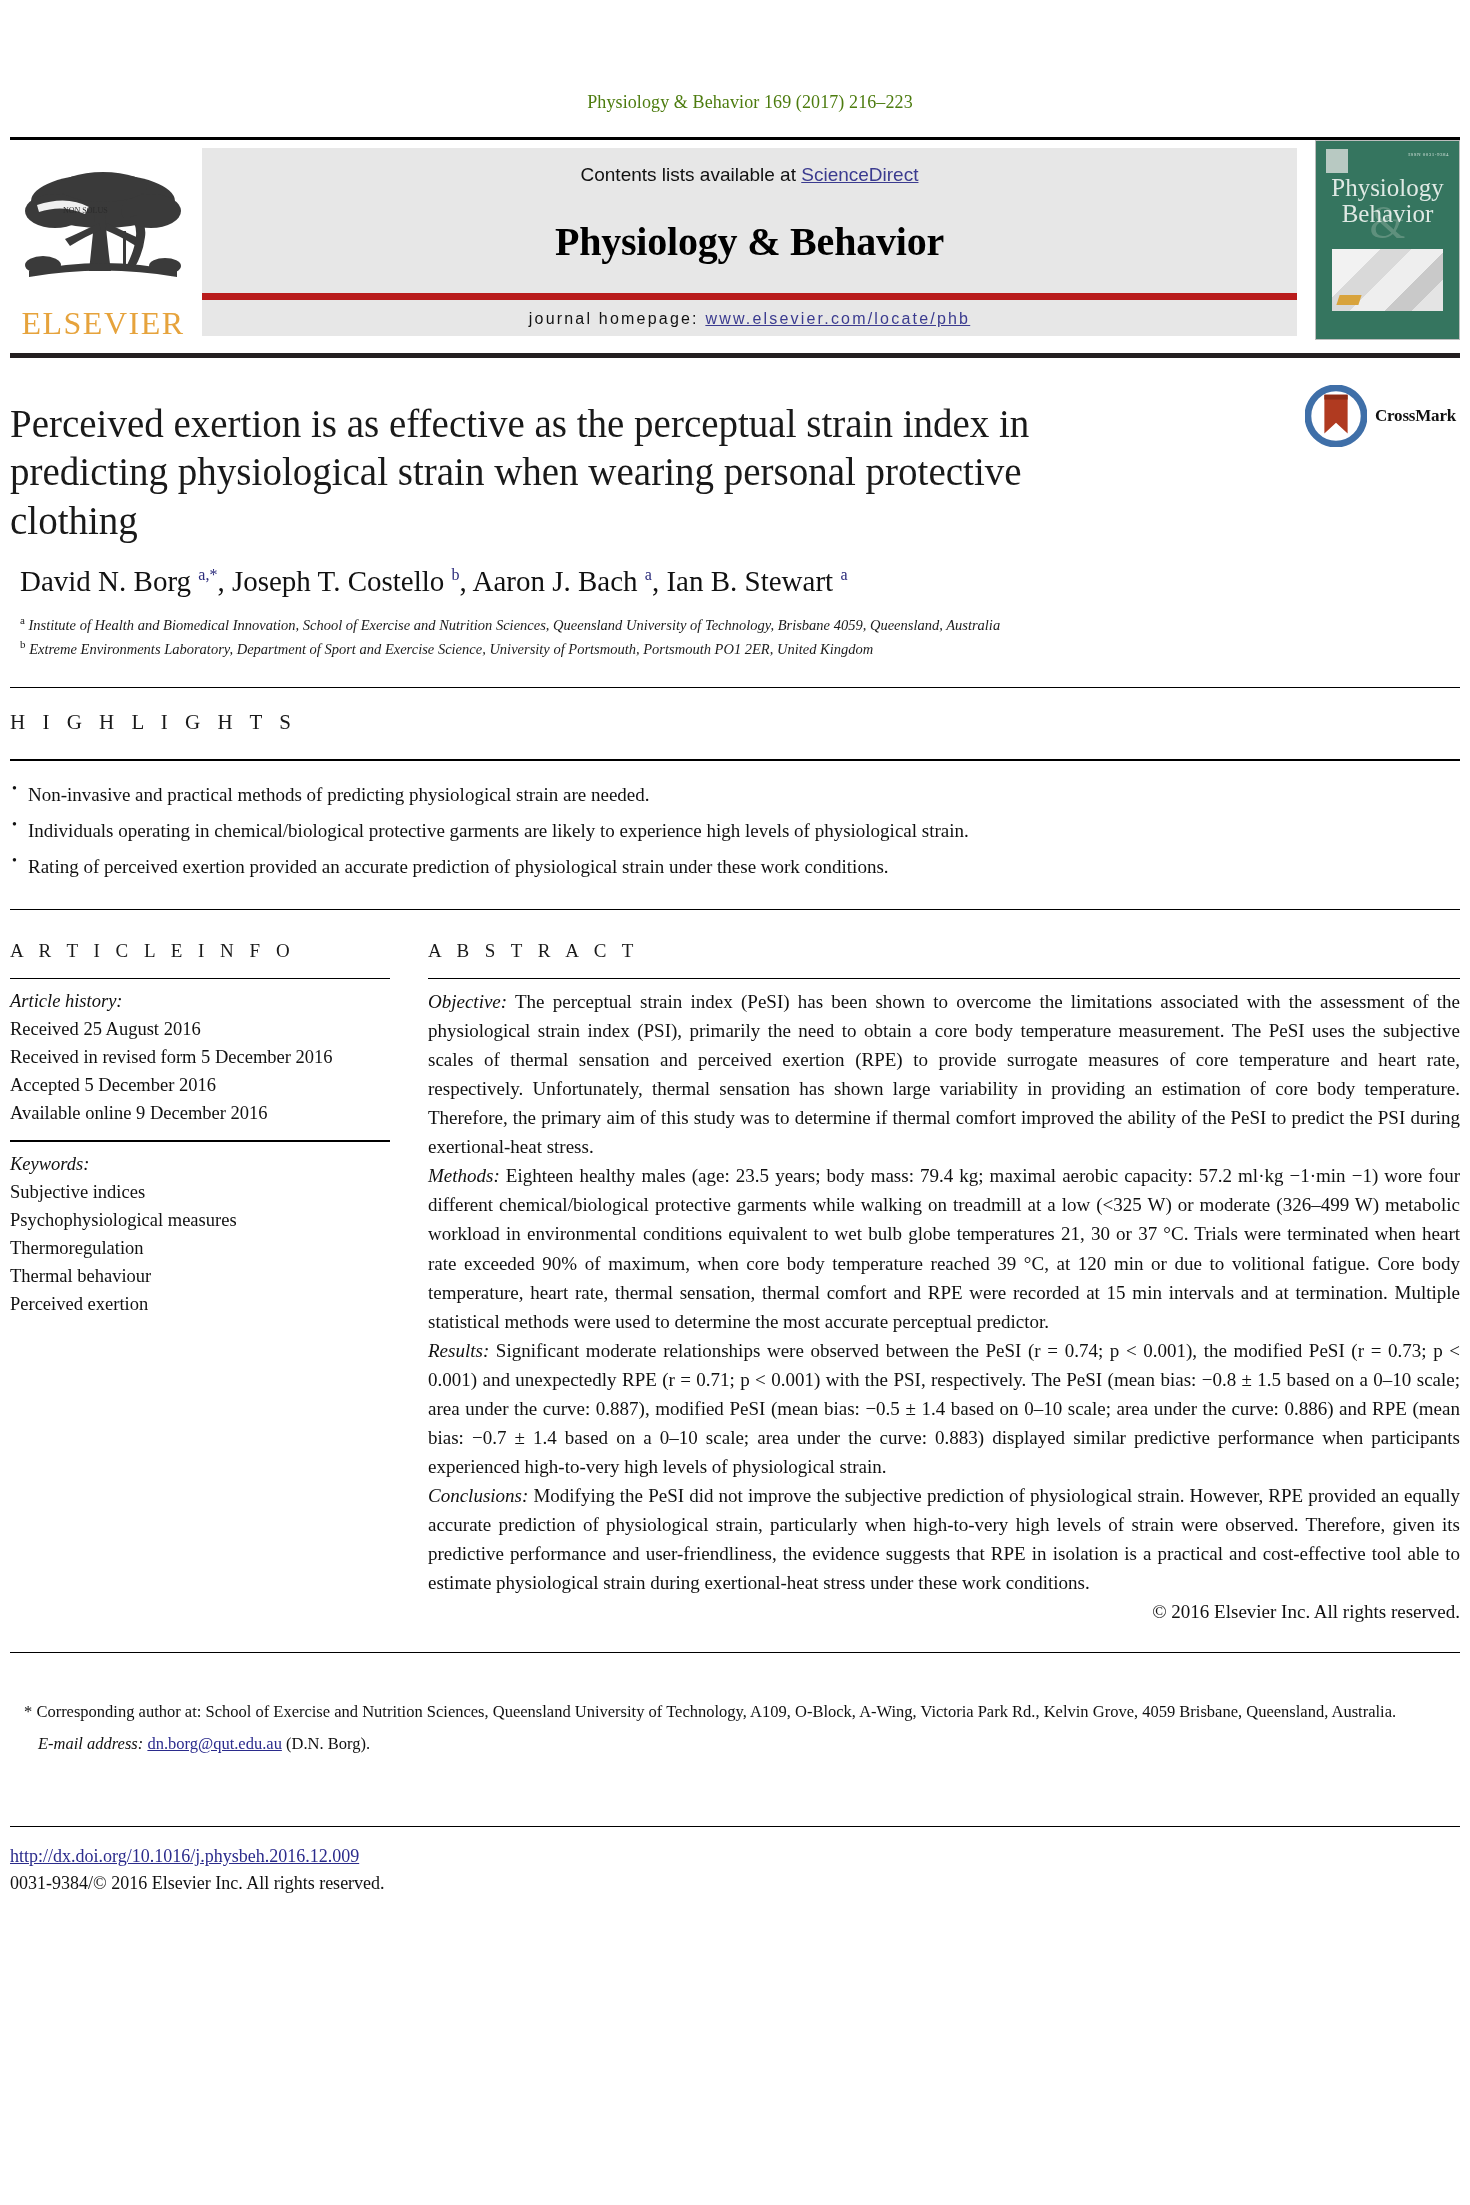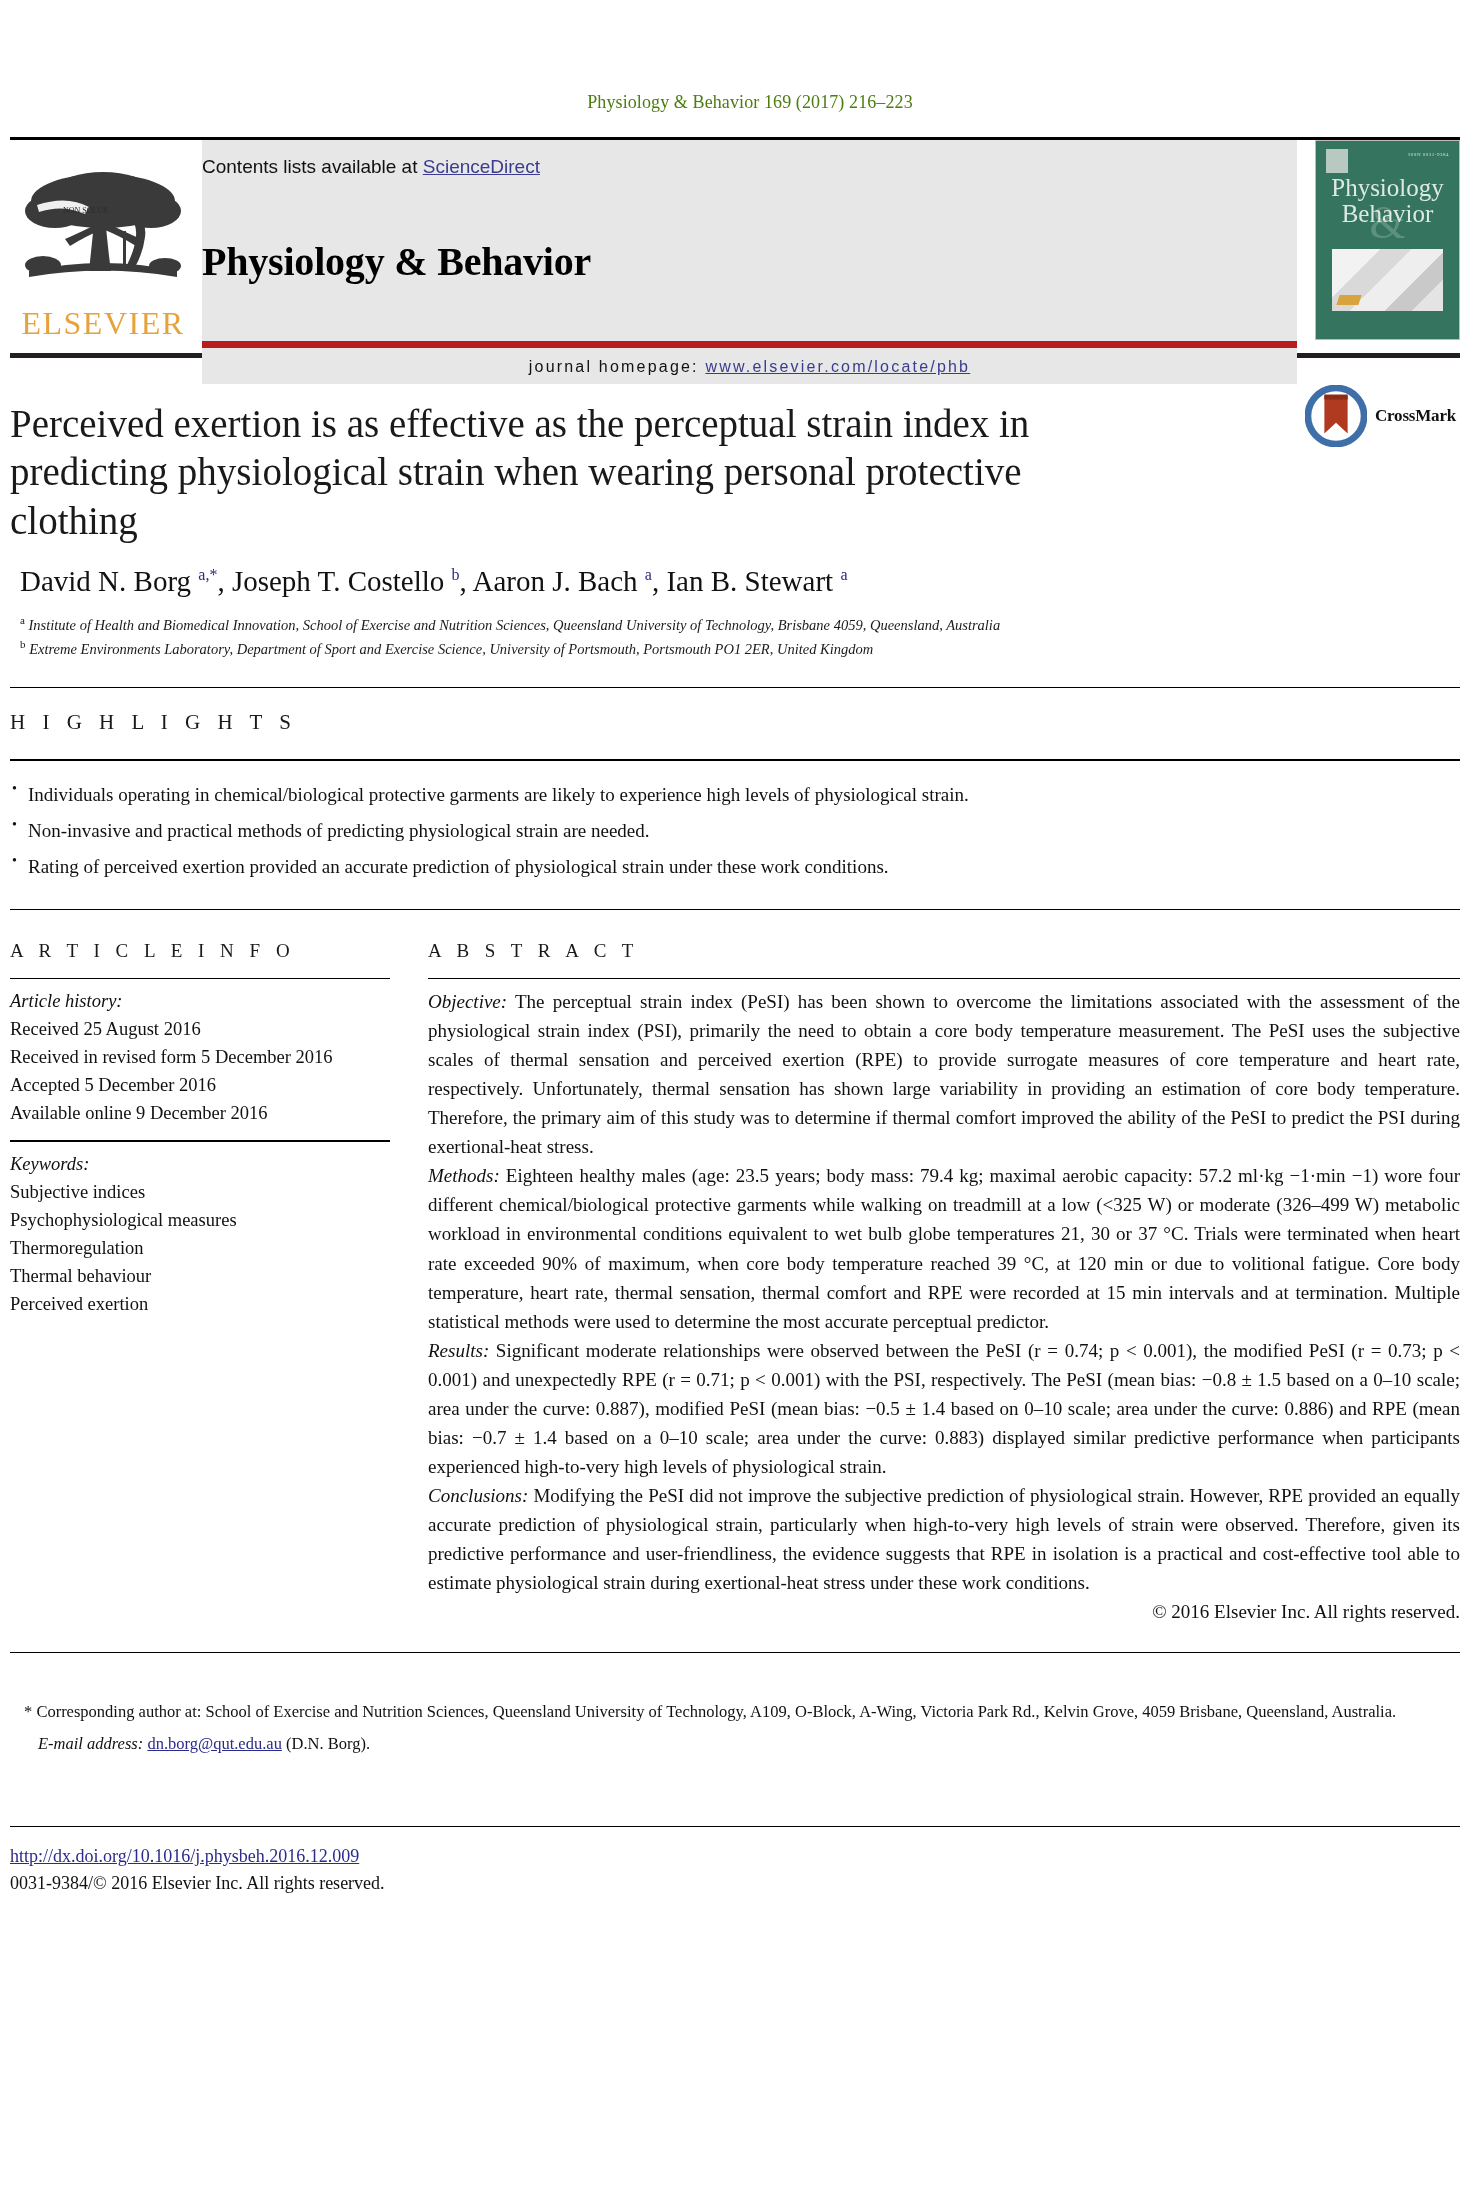--- a/index.html
+++ b/index.html
@@ -59,24 +59,25 @@
     margin-top: 2px;
   }
   .banner {
     flex: 1 1 auto;
     background: #e7e7e7;
     margin-left: 6px;
     margin-right: 18px;
     display: flex;
     flex-direction: column;
     justify-content: space-between;
-    align-items: flex-start;
+    align-items: center;
     padding: 16px 0 10px 0;
     position: relative;
-    height: 244px;
+    height: 188px;
+    margin-top: 8px;
   }
   .banner-top {
     font-family: "Liberation Sans", sans-serif;
     font-size: 19px;
     color: #111;
   }
   .banner-top .sd-link { color: #3b3b8f; }
   .banner-title {
     font-family: "Liberation Serif", serif;
     font-size: 40px;
@@ -348,22 +349,22 @@
     <div class="affil">
         <div><sup>a</sup> Institute of Health and Biomedical Innovation, School of Exercise and Nutrition Sciences, Queensland University of Technology, Brisbane 4059, Queensland, Australia</div>
         <div><sup>b</sup> Extreme Environments Laboratory, Department of Sport and Exercise Science, University of Portsmouth, Portsmouth PO1 2ER, United Kingdom</div>
       </div>
   </div>
 
   <div class="hl-rule-top"></div>
   <div class="hl-heading">H I G H L I G H T S</div>
   <div class="hl-rule-mid"></div>
   <ul class="hl-list">
+      <li>Non-invasive and practical methods of predicting physiological strain are needed.</li>
       <li>Individuals operating in chemical/biological protective garments are likely to experience high levels of physiological strain.</li>
-      <li>Non-invasive and practical methods of predicting physiological strain are needed.</li>
       <li>Rating of perceived exertion provided an accurate prediction of physiological strain under these work conditions.</li>
     </ul>
   <div class="hl-rule-bot"></div>
 
   <div class="cols">
 
     <div class="col-info">
       <div class="sec-heading">A R T I C L E    I N F O</div>
       <div class="thin-rule"></div>
       <div class="info-group">

